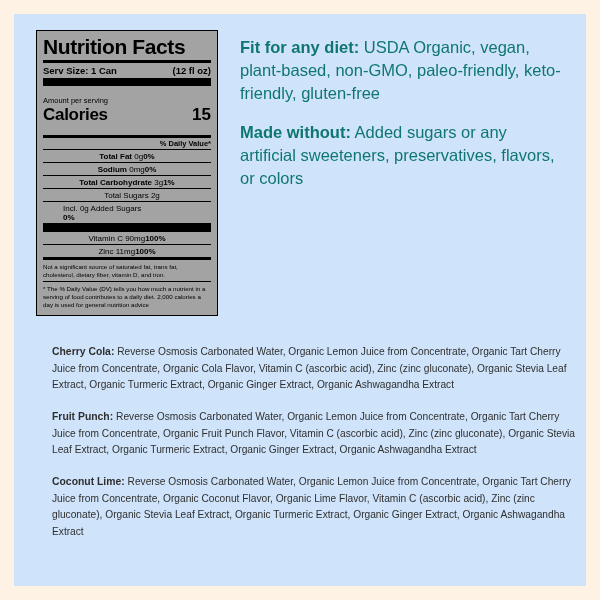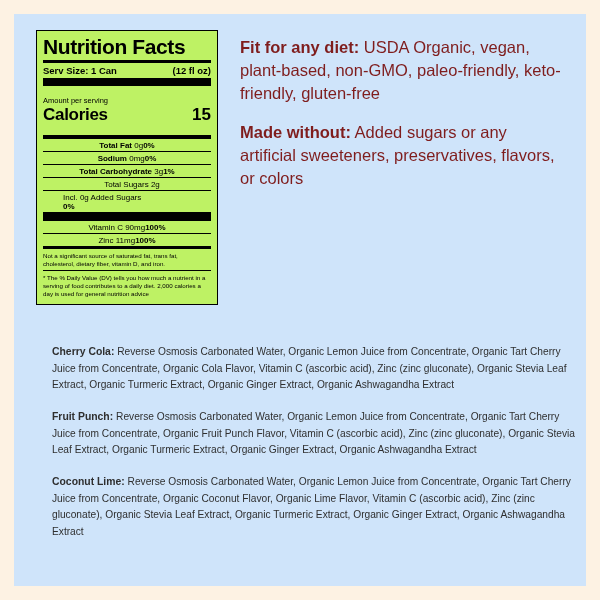--- a/index.html
+++ b/index.html
@@ -36,21 +36,21 @@
 
   
   .top {
     display: flex;
     align-items: flex-start;
   }
 
   
   .nfp {
     width: 182px;
-    background: #bef264;
+    background: #a3a3a3;
     border: 1.5px solid #000;
     padding: 4px 6px 5px 6px;
     font-family: "Liberation Sans", sans-serif;
     color: #000;
     flex: 0 0 auto;
   }
   .nfp-title {
     font-size: 21px;
     font-weight: bold;
     letter-spacing: -0.4px;
@@ -108,21 +108,21 @@
   .footnote2 {
     font-size: 6.2px;
     line-height: 1.3;
     padding: 3px 0 1px 0;
   }
 
   
   .diet {
     margin-left: 22px;
     padding-top: 6px;
-    color: #7f1d1d;
+    color: #0f766e;
     font-size: 16.5px;
     line-height: 1.38;
     max-width: 330px;
   }
   .diet p { margin: 0 0 17px 0; }
   .diet b { font-weight: bold; }
 
   
   .ingredients {
     position: absolute;
@@ -155,20 +155,21 @@
             <span>Serv Size: 1 Can</span>
             <span>(12 fl oz)</span>
           </div>
           <div class="rule-thick"></div>
           <div class="amount">Amount per serving</div>
           <div class="cal-row">
             <span class="cal-label">Calories</span>
             <span class="cal-value">15</span>
           </div>
           <div class="rule-med"></div>
+          <div class="dv-head">% Daily Value*</div>
           <div class="rule-thin"></div>
 
           <div class="nrow">
             <span class="nm"><b>Total Fat</b> <span>0g</span></span>
             <span class="pv">0%</span>
           </div>
           <div class="rule-thin"></div>
 
           <div class="nrow">
             <span class="nm"><b>Sodium</b> <span>0mg</span></span>

